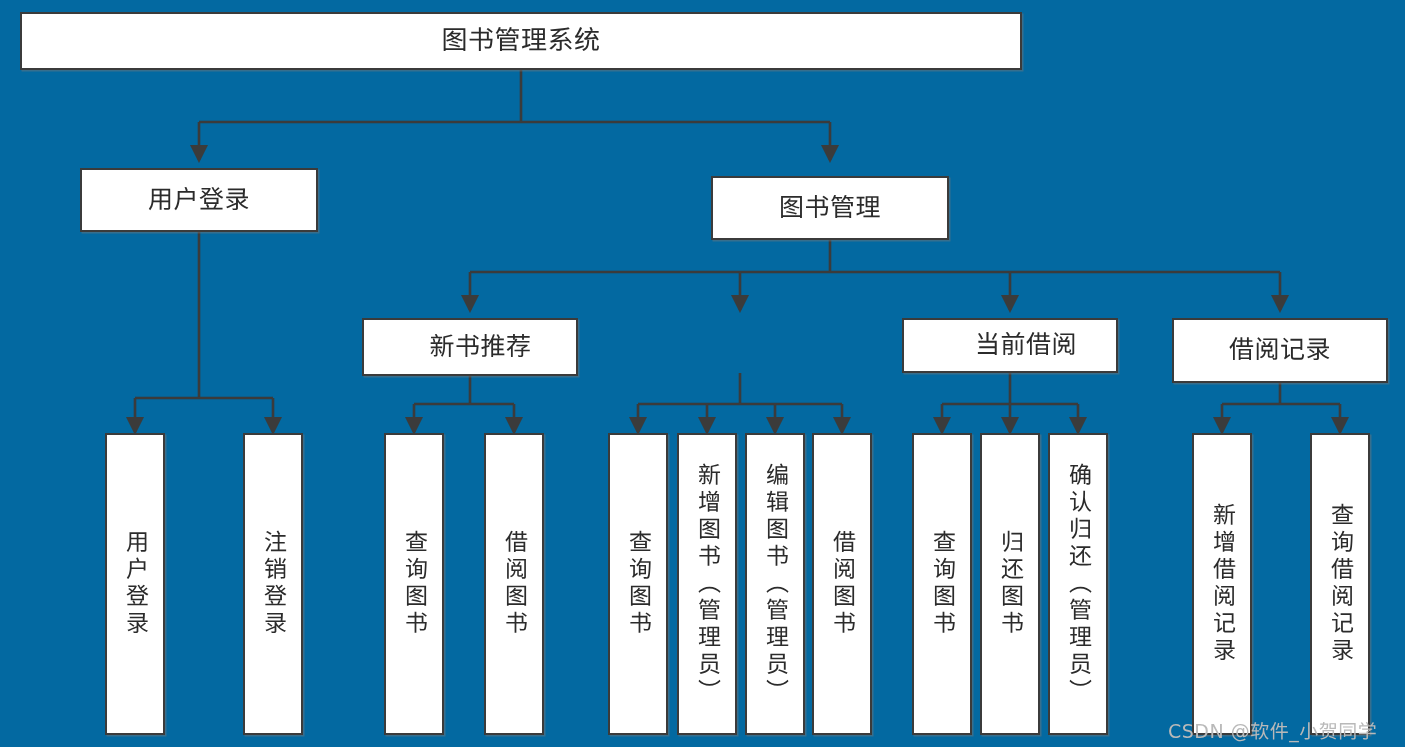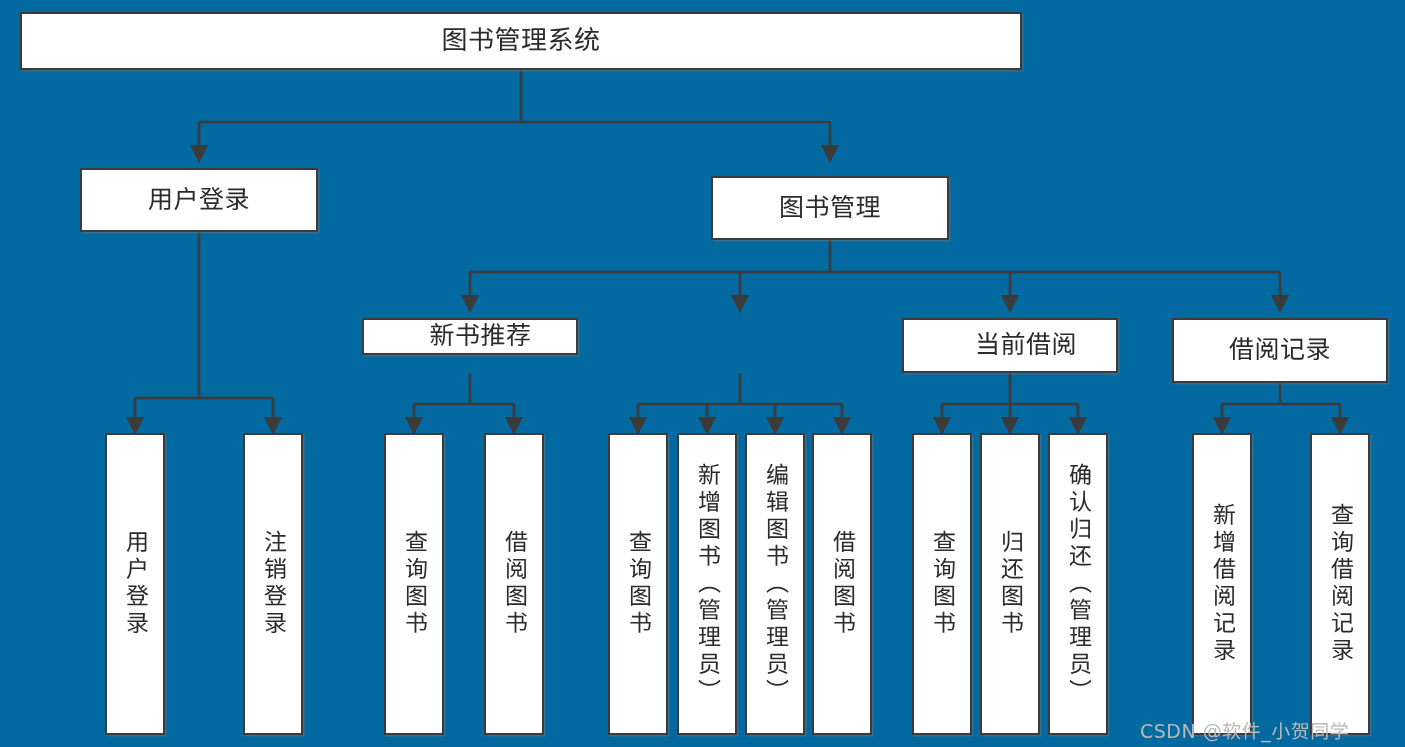--- a/index.html
+++ b/index.html
@@ -136,21 +136,21 @@
     <span class="label">图书管理系统</span>
   </div>
 
   <div class="node horiz" style="left:80px; top:168px; width:238px; height:64px;">
     <span class="label">用户登录</span>
   </div>
   <div class="node horiz" style="left:711px; top:168px; width:238px; height:64px;margin-top:8px;">
     <span class="label">图书管理</span>
   </div>
 
-  <div class="node horiz" style="left:362px; top:318px; width:216px; height:37px;padding-left:21px;">
+  <div class="node horiz" style="left:362px; top:318px; width:216px; height:58px;padding-left:21px;">
     <span class="label">新书推荐</span>
   </div>
   <div class="node horiz" style="left:902px; top:318px; width:216px; height:55px;padding-left:32px;">
     <span class="label">当前借阅</span>
   </div>
   <div class="node horiz" style="left:1172px; top:318px; width:216px; height:65px;">
     <span class="label">借阅记录</span>
   </div>
 
   <div class="node vert" style="left:105px; top:433px; width:60px; height:302px;">
@@ -190,15 +190,15 @@
     <span class="label">确认归还（管理员）</span>
   </div>
 
   <div class="node vert" style="left:1192px; top:433px; width:60px; height:302px;">
     <span class="label">新增借阅记录</span>
   </div>
   <div class="node vert" style="left:1310px; top:433px; width:60px; height:302px;">
     <span class="label">查询借阅记录</span>
   </div>
 
-  <div class="watermark" style="left:1140px; top:716px;">CSDN @软件_小贺同学</div>
+  <div class="watermark" style="left:1168px; top:716px;">CSDN @软件_小贺同学</div>
 
 </div>
 
 </body></html>

